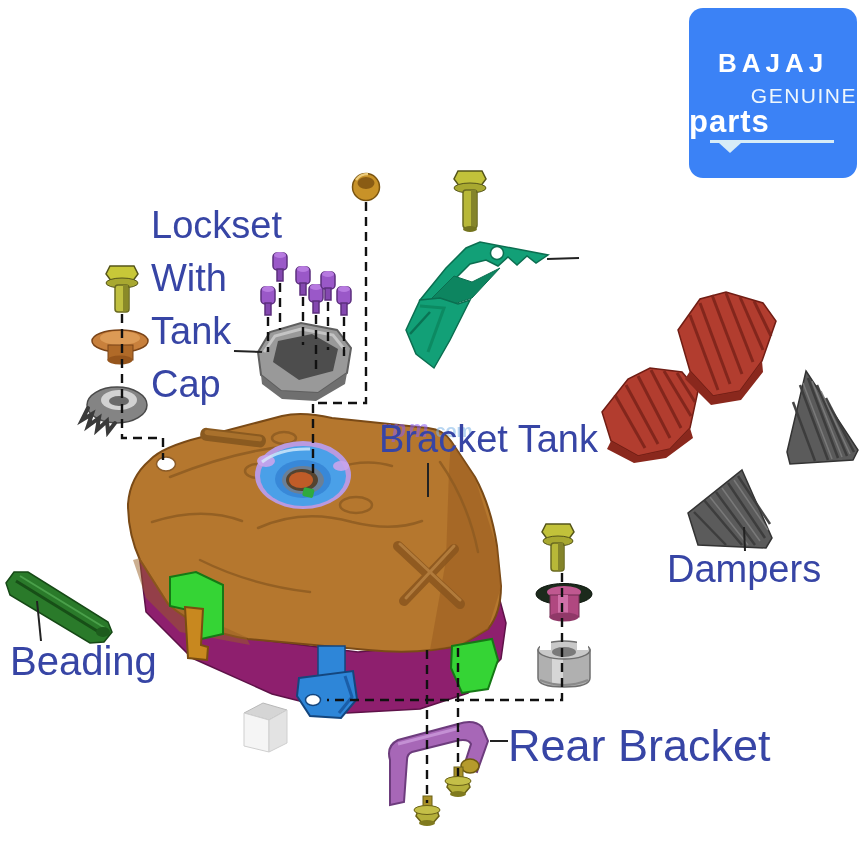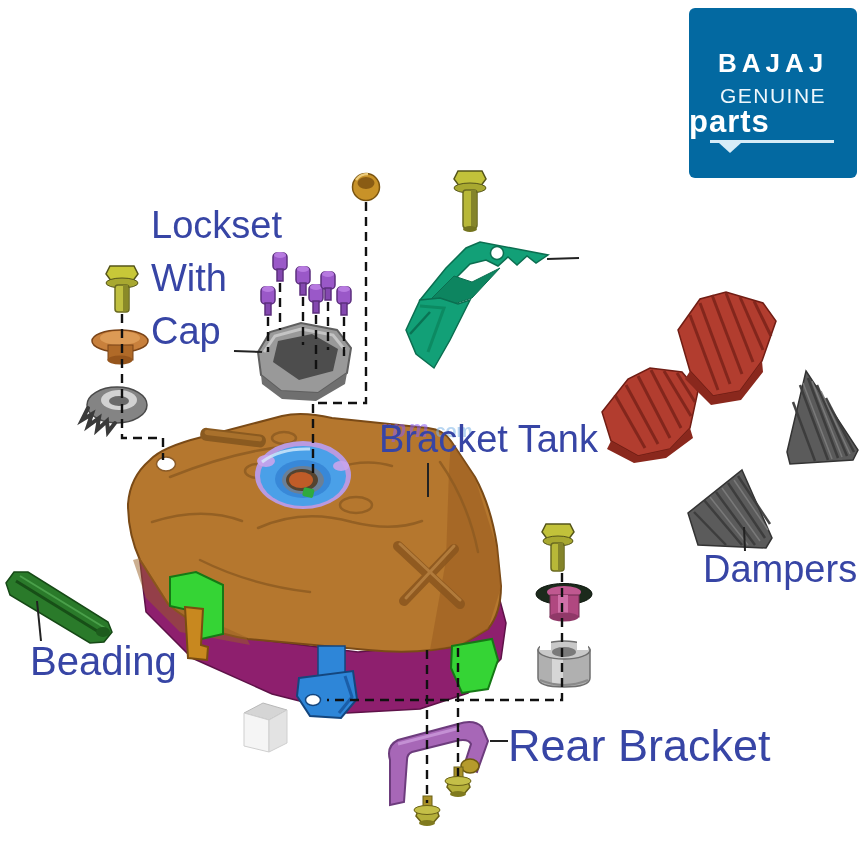--- a/index.html
+++ b/index.html
@@ -17,44 +17,44 @@
     color:#3745a5;
     font-size:38px;
     font-weight:400;
     letter-spacing:0px;
     white-space:nowrap;
     line-height:1.1;
   }
   .label-lockset{left:151px;top:199px;line-height:53px;}
   .label-front-cover{left:580px;top:234px;}
   .label-petrol-tank{left:379px;top:419px;}
-  .label-dampers{left:667px;top:549px;margin-left:36px;}
-  .label-beading{left:10px;top:639px;font-size:40px;margin-left:20px;}
+  .label-dampers{left:667px;top:549px;}
+  .label-beading{left:10px;top:639px;font-size:40px;}
   .label-rear-bracket{left:508px;top:721px;font-size:45px;}
 
   
   .watermark{
     position:absolute;left:381px;top:416px;
     opacity:0.55;white-space:nowrap;
     font-weight:700;font-style:italic;
   }
   .watermark .wm-name{color:#8b5cf6;font-size:23px;letter-spacing:2px;}
   .watermark .wm-tld{color:#7fb6e8;font-size:18px;font-style:normal;margin-top:12px;}
 
   
   .logo{
     position:absolute;left:689px;top:8px;width:168px;height:170px;
-    background:#0369a1;border-radius:6px;
+    background:#3b82f6;border-radius:14px;
   }
   .logo .brand{
     position:absolute;left:0;right:0;top:40px;text-align:center;
     color:#fff;font-weight:700;font-size:26px;letter-spacing:5px;
   }
   .logo .genuine{
-    position:absolute;left:0;right:0;top:76px;text-align:center;
+    position:absolute;left:0;right:0;top:76px;text-align:right;
     color:#eef7fc;font-weight:400;font-size:21px;letter-spacing:1.5px;
   }
   .logo .parts{
     position:absolute;left:0;right:0;top:96px;
     color:#fff;font-weight:700;font-size:31px;letter-spacing:1px;
   }
   .logo .rule{
     position:absolute;left:21px;top:132px;width:124px;height:3px;background:#d7ecf7;
   }
   .logo .tri{
@@ -350,20 +350,21 @@
   </g>
 </svg>
 
 <div class="watermark">
   <span class="wm-name">rpm</span><span class="wm-tld">.com</span>
 </div>
 
 <div class="label label-lockset">
   <div>Lockset</div>
   <div>With</div>
+  <div>Tank</div>
   <div>Cap</div>
 </div>
 <div class="label label-petrol-tank">Bracket Tank</div>
 <div class="label label-dampers">Dampers</div>
 <div class="label label-beading">Beading</div>
 <div class="label label-rear-bracket">Rear Bracket</div>
 
 <div class="logo">
   <div class="brand">BAJAJ</div>
   <div class="genuine">GENUINE</div>

